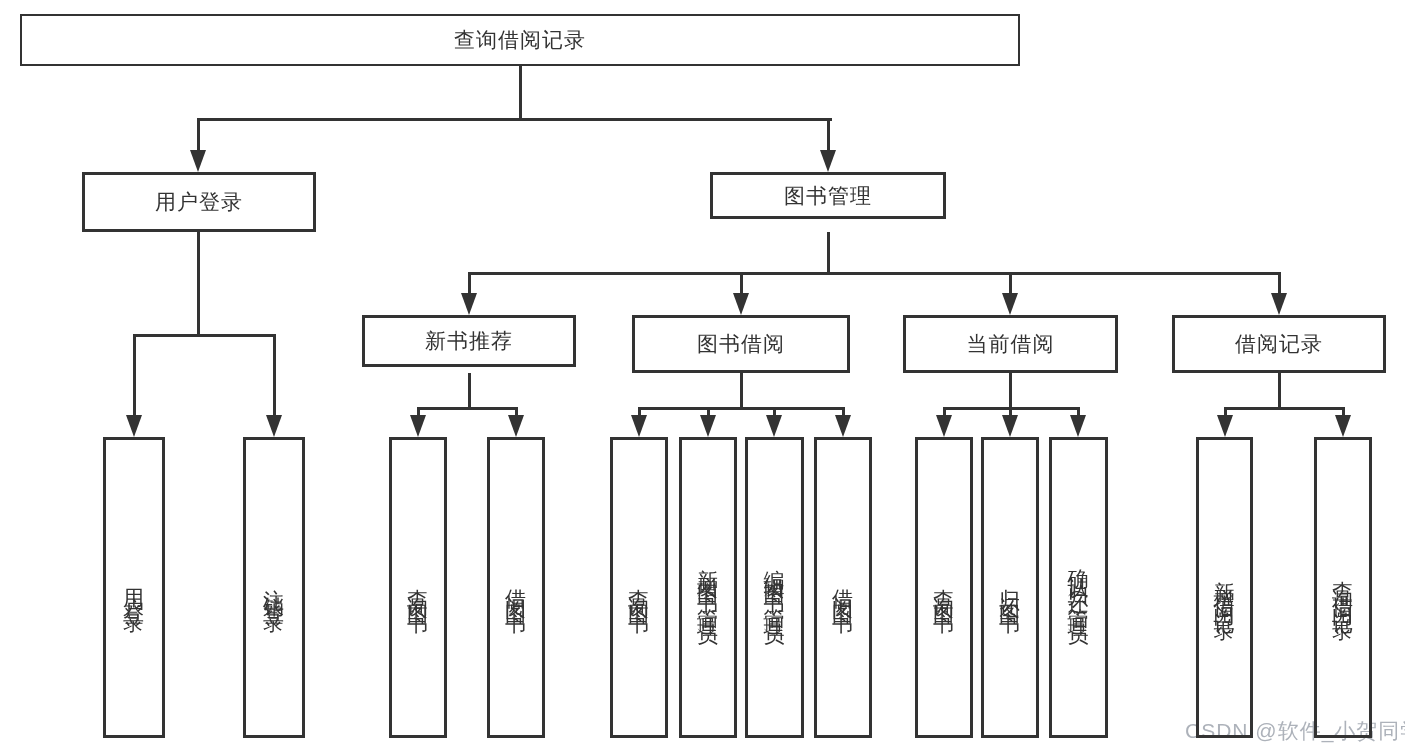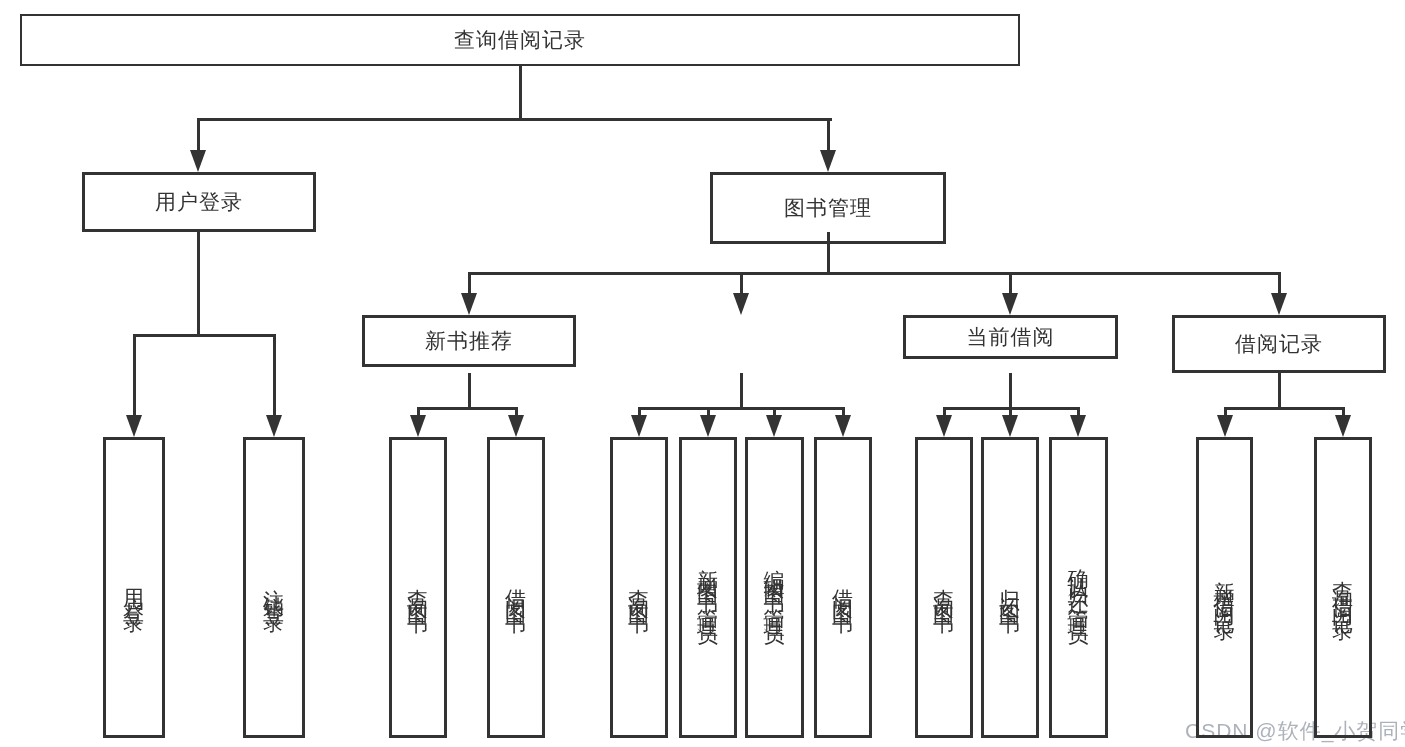--- a/index.html
+++ b/index.html
@@ -126,28 +126,31 @@
   <div class="line" style="left:1342px;top:407px;width:3px;height:12px"></div>
   <div class="arrow" style="left:1335px;top:415px"></div>
 
   <div class="box root" style="left:20px;top:14px;width:1000px;height:52px">
     <span class="hlabel">查询借阅记录</span>
   </div>
 
   <div class="box" style="left:82px;top:172px;width:234px;height:60px">
     <span class="hlabel">用户登录</span>
   </div>
-  <div class="box" style="left:710px;top:172px;width:236px;height:72px">
+  <div class="box" style="left:710px;top:172px;width:236px;height:47px">
     <span class="hlabel">图书管理</span>
   </div>
 
   <div class="box" style="left:362px;top:315px;width:214px;height:52px">
     <span class="hlabel">新书推荐</span>
   </div>
-  <div class="box" style="left:903px;top:315px;width:215px;height:44px">
+  <div class="box" style="left:632px;top:315px;width:218px;height:58px">
+    <span class="hlabel">图书借阅</span>
+  </div>
+  <div class="box" style="left:903px;top:315px;width:215px;height:58px">
     <span class="hlabel">当前借阅</span>
   </div>
   <div class="box" style="left:1172px;top:315px;width:214px;height:58px">
     <span class="hlabel">借阅记录</span>
   </div>
 
   <div class="box" style="left:103px;top:437px;width:62px;height:301px">
     <span class="vlabel">用户登录</span>
   </div>
   <div class="box" style="left:243px;top:437px;width:62px;height:301px">

